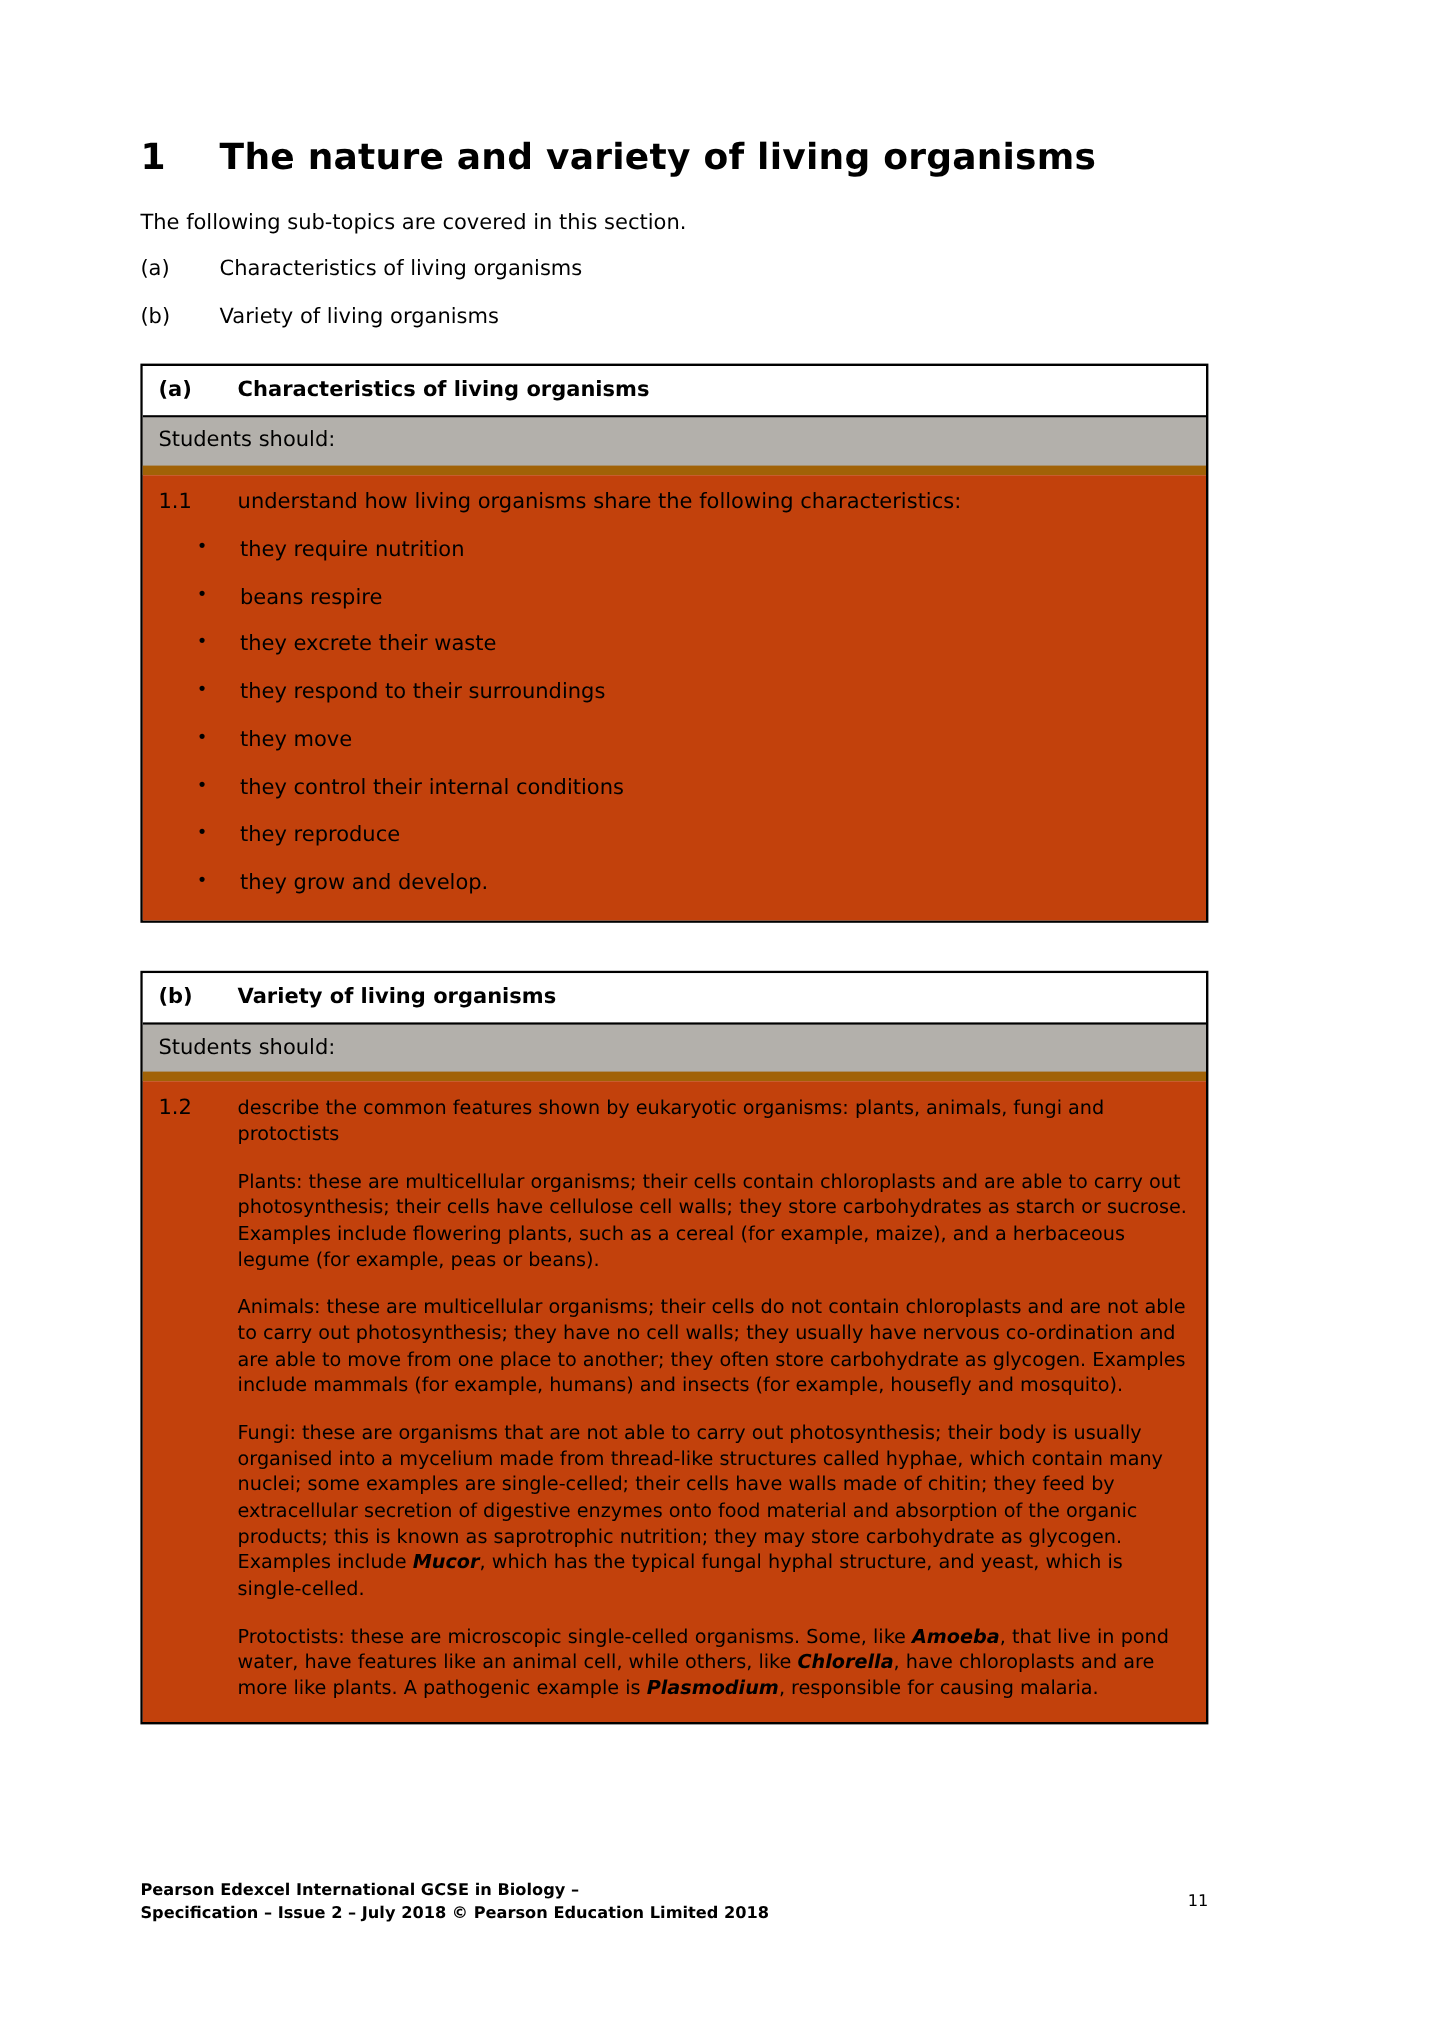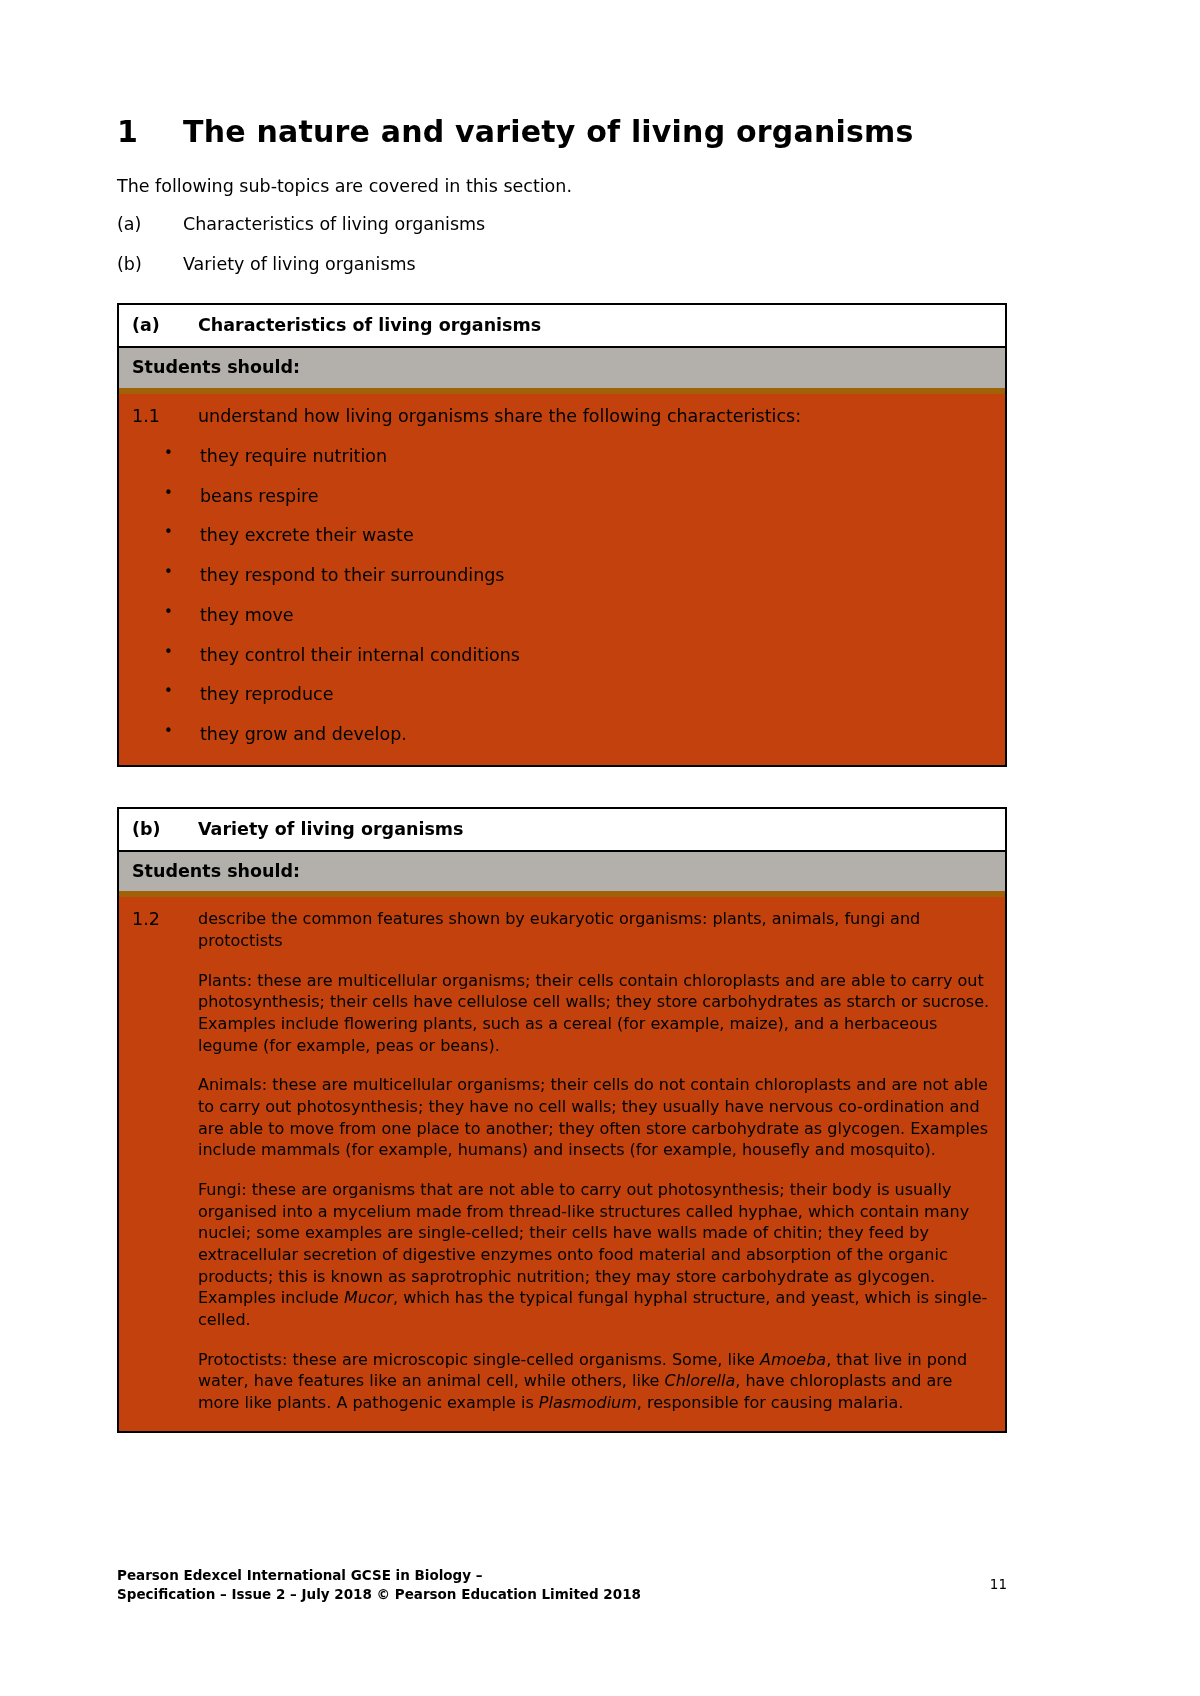--- a/index.html
+++ b/index.html
@@ -89,25 +89,25 @@
     background: #ffffff;
   }
   .table-title-label {
     width: 66px;
     flex: 0 0 66px;
   }
   .table-title-text { flex: 1 1 auto; }
 
   .students-should-row {
     background: #b3b0ab;
-    font-weight: bold;
+    font-weight: normal;
     font-size: 17.5px;
     line-height: 1.3;
     padding: 8px 15px 9px 13px;
-    border-bottom: 6px solid #a16207;
+    border-bottom: 8px solid #a16207;
   }
 
   .table-body {
     padding: 11px 14px 17px 13px;
     background: #c2410c;
   }
 
   .numbered-row {
     display: flex;
     font-size: 17.5px;
@@ -144,21 +144,21 @@
   }
 
   
   .para {
     font-size: 16px;
     line-height: 1.355;
     margin: 18px 0 0 0;
     text-align: left;
   }
   .para.first-para { margin-top: 0; }
-  .para i { font-style: italic; }
+  .para i { font-style: italic; font-weight: bold; }
 
   
   .footer {
     position: absolute;
     left: 117px;
     bottom: 92px;
     width: 890px;
     display: flex;
     justify-content: space-between;
     align-items: center;

